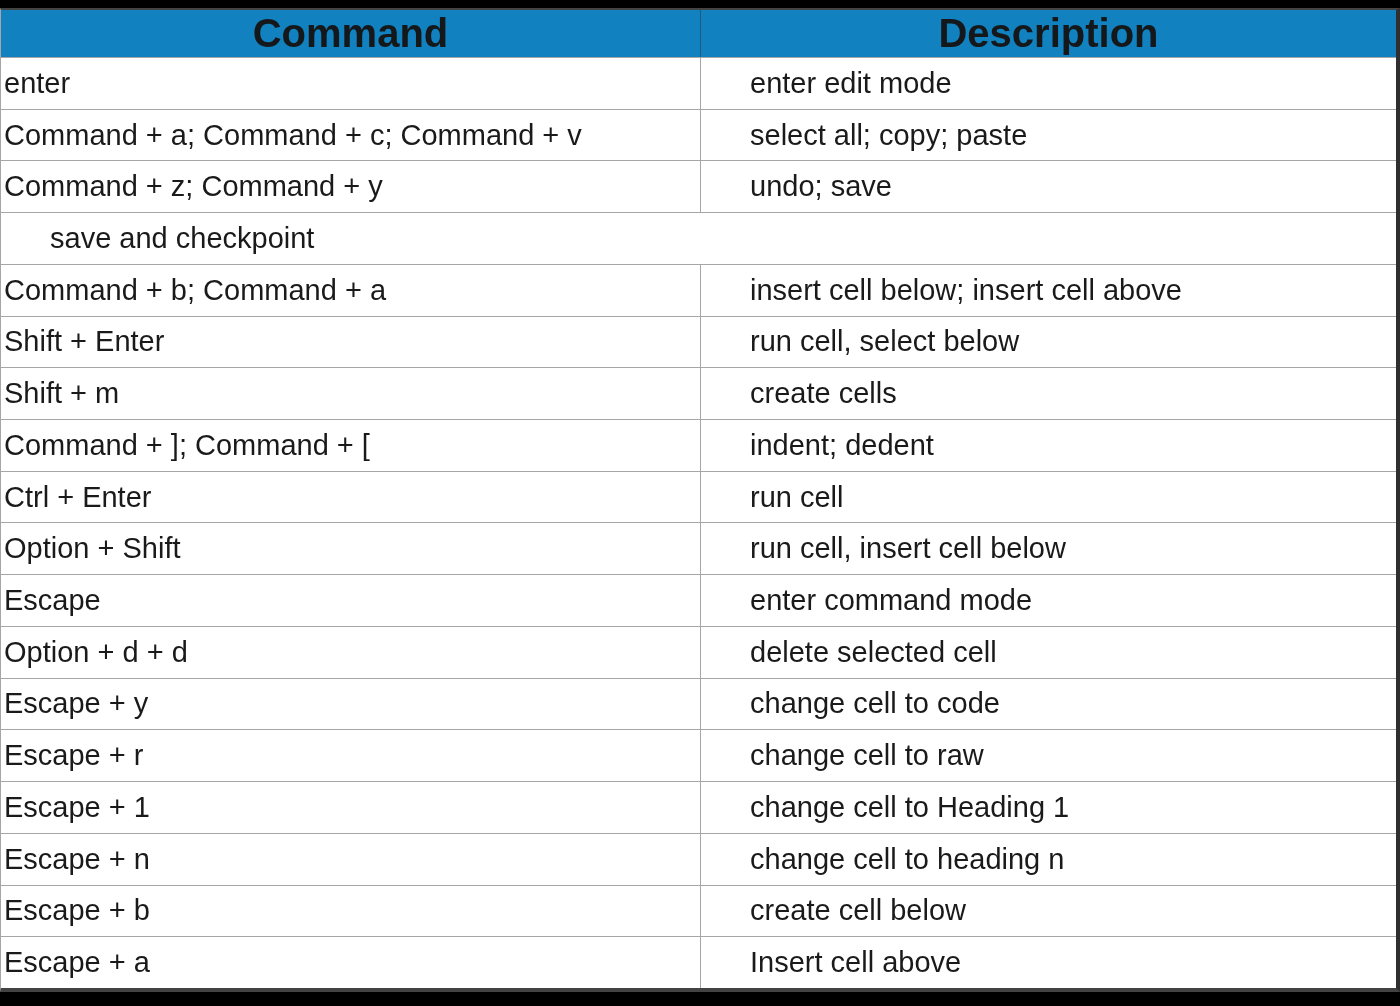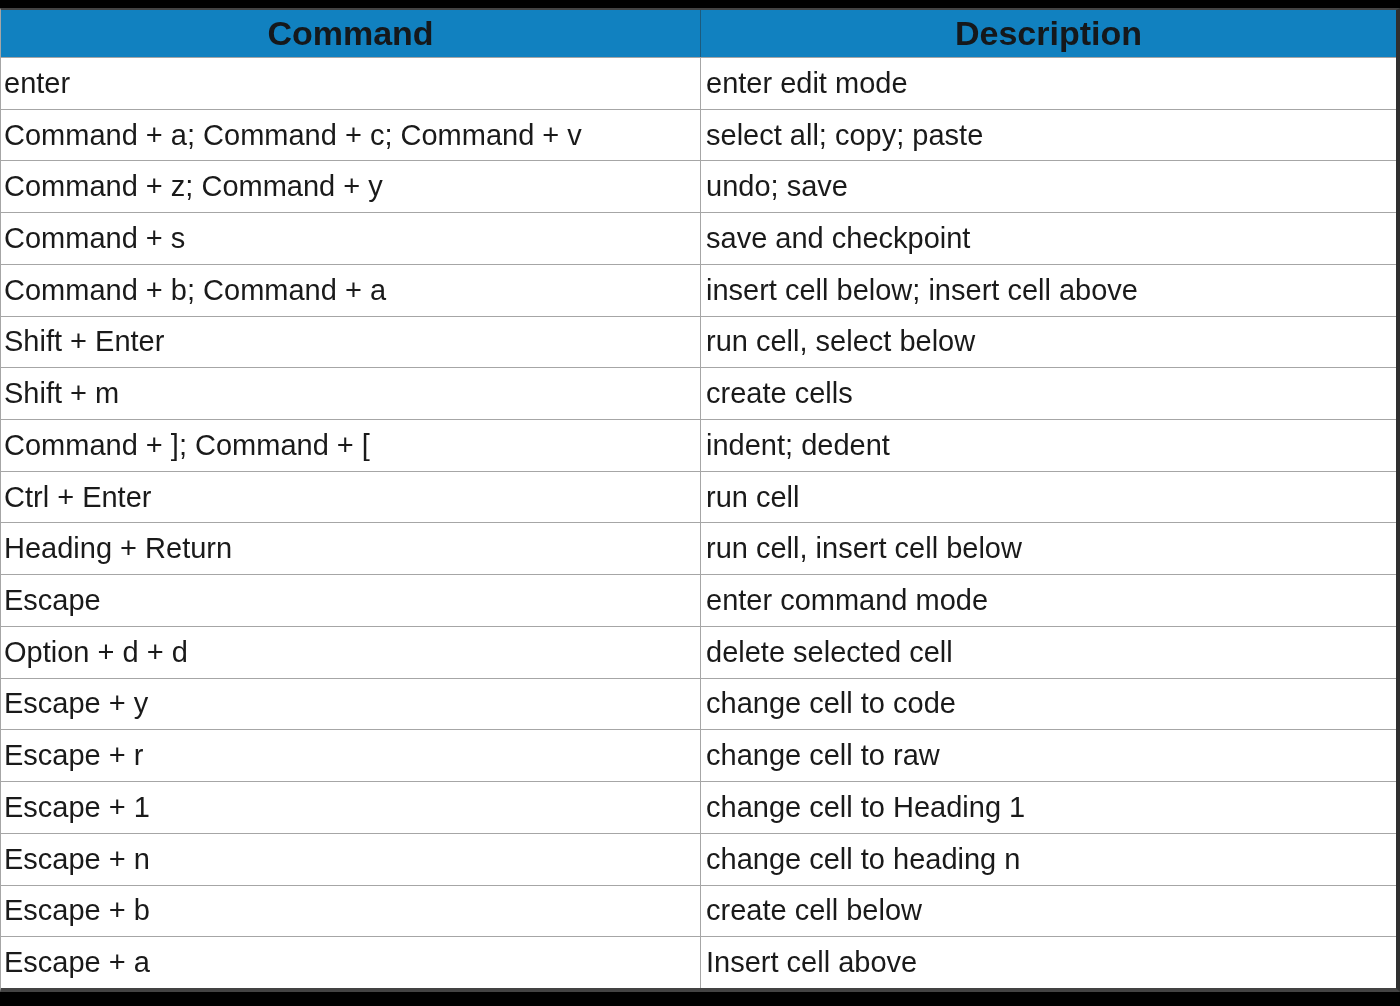--- a/index.html
+++ b/index.html
@@ -35,21 +35,21 @@
     border-left: 1px solid var(--grid-line, #a6a6a6);
     display: flex;
     flex-direction: column;
   }
   .thead {
     display: flex;
     height: 47px;
     background: var(--header-bg, #1181c0);
     color: var(--header-text, #15181b);
     font-weight: bold;
-    font-size: 34px;
+    font-size: 40px;
   }
   .th {
     display: flex;
     align-items: center;
     justify-content: center;
   }
   .th-command { width: 700px; border-right: 1px solid rgba(40,60,70,0.55); }
   .th-description { flex: 1; }
   .tbody {
     display: flex;
@@ -71,20 +71,21 @@
     overflow: hidden;
   }
   .td-command {
     width: 700px;
     padding-left: 3px;
     border-right: 1px solid var(--grid-line, #a6a6a6);
   }
   .td-description {
     flex: 1;
     padding-left: 5px;
+    margin-left: 44px;
   }
 </style>
 </head>
 <body>
 
 <div class="page">
   <div class="shortcut-table">
     <div class="thead">
       <div class="th th-command">Command</div>
       <div class="th th-description">Description</div>
@@ -97,21 +98,20 @@
         </div>
         <div class="tr">
           <div class="td td-command">Command + a; Command + c; Command + v</div>
           <div class="td td-description">select all; copy; paste</div>
         </div>
         <div class="tr">
           <div class="td td-command">Command + z; Command + y</div>
           <div class="td td-description">undo; save</div>
         </div>
         <div class="tr">
-          <div class="td td-command">Command + s</div>
           <div class="td td-description">save and checkpoint</div>
         </div>
         <div class="tr">
           <div class="td td-command">Command + b; Command + a</div>
           <div class="td td-description">insert cell below; insert cell above</div>
         </div>
         <div class="tr">
           <div class="td td-command">Shift + Enter</div>
           <div class="td td-description">run cell, select below</div>
         </div>
@@ -121,21 +121,21 @@
         </div>
         <div class="tr">
           <div class="td td-command">Command + ]; Command + [</div>
           <div class="td td-description">indent; dedent</div>
         </div>
         <div class="tr">
           <div class="td td-command">Ctrl + Enter</div>
           <div class="td td-description">run cell</div>
         </div>
         <div class="tr">
-          <div class="td td-command">Heading + Return</div>
+          <div class="td td-command">Option + Shift</div>
           <div class="td td-description">run cell, insert cell below</div>
         </div>
         <div class="tr">
           <div class="td td-command">Escape</div>
           <div class="td td-description">enter command mode</div>
         </div>
         <div class="tr">
           <div class="td td-command">Option + d + d</div>
           <div class="td td-description">delete selected cell</div>
         </div>

